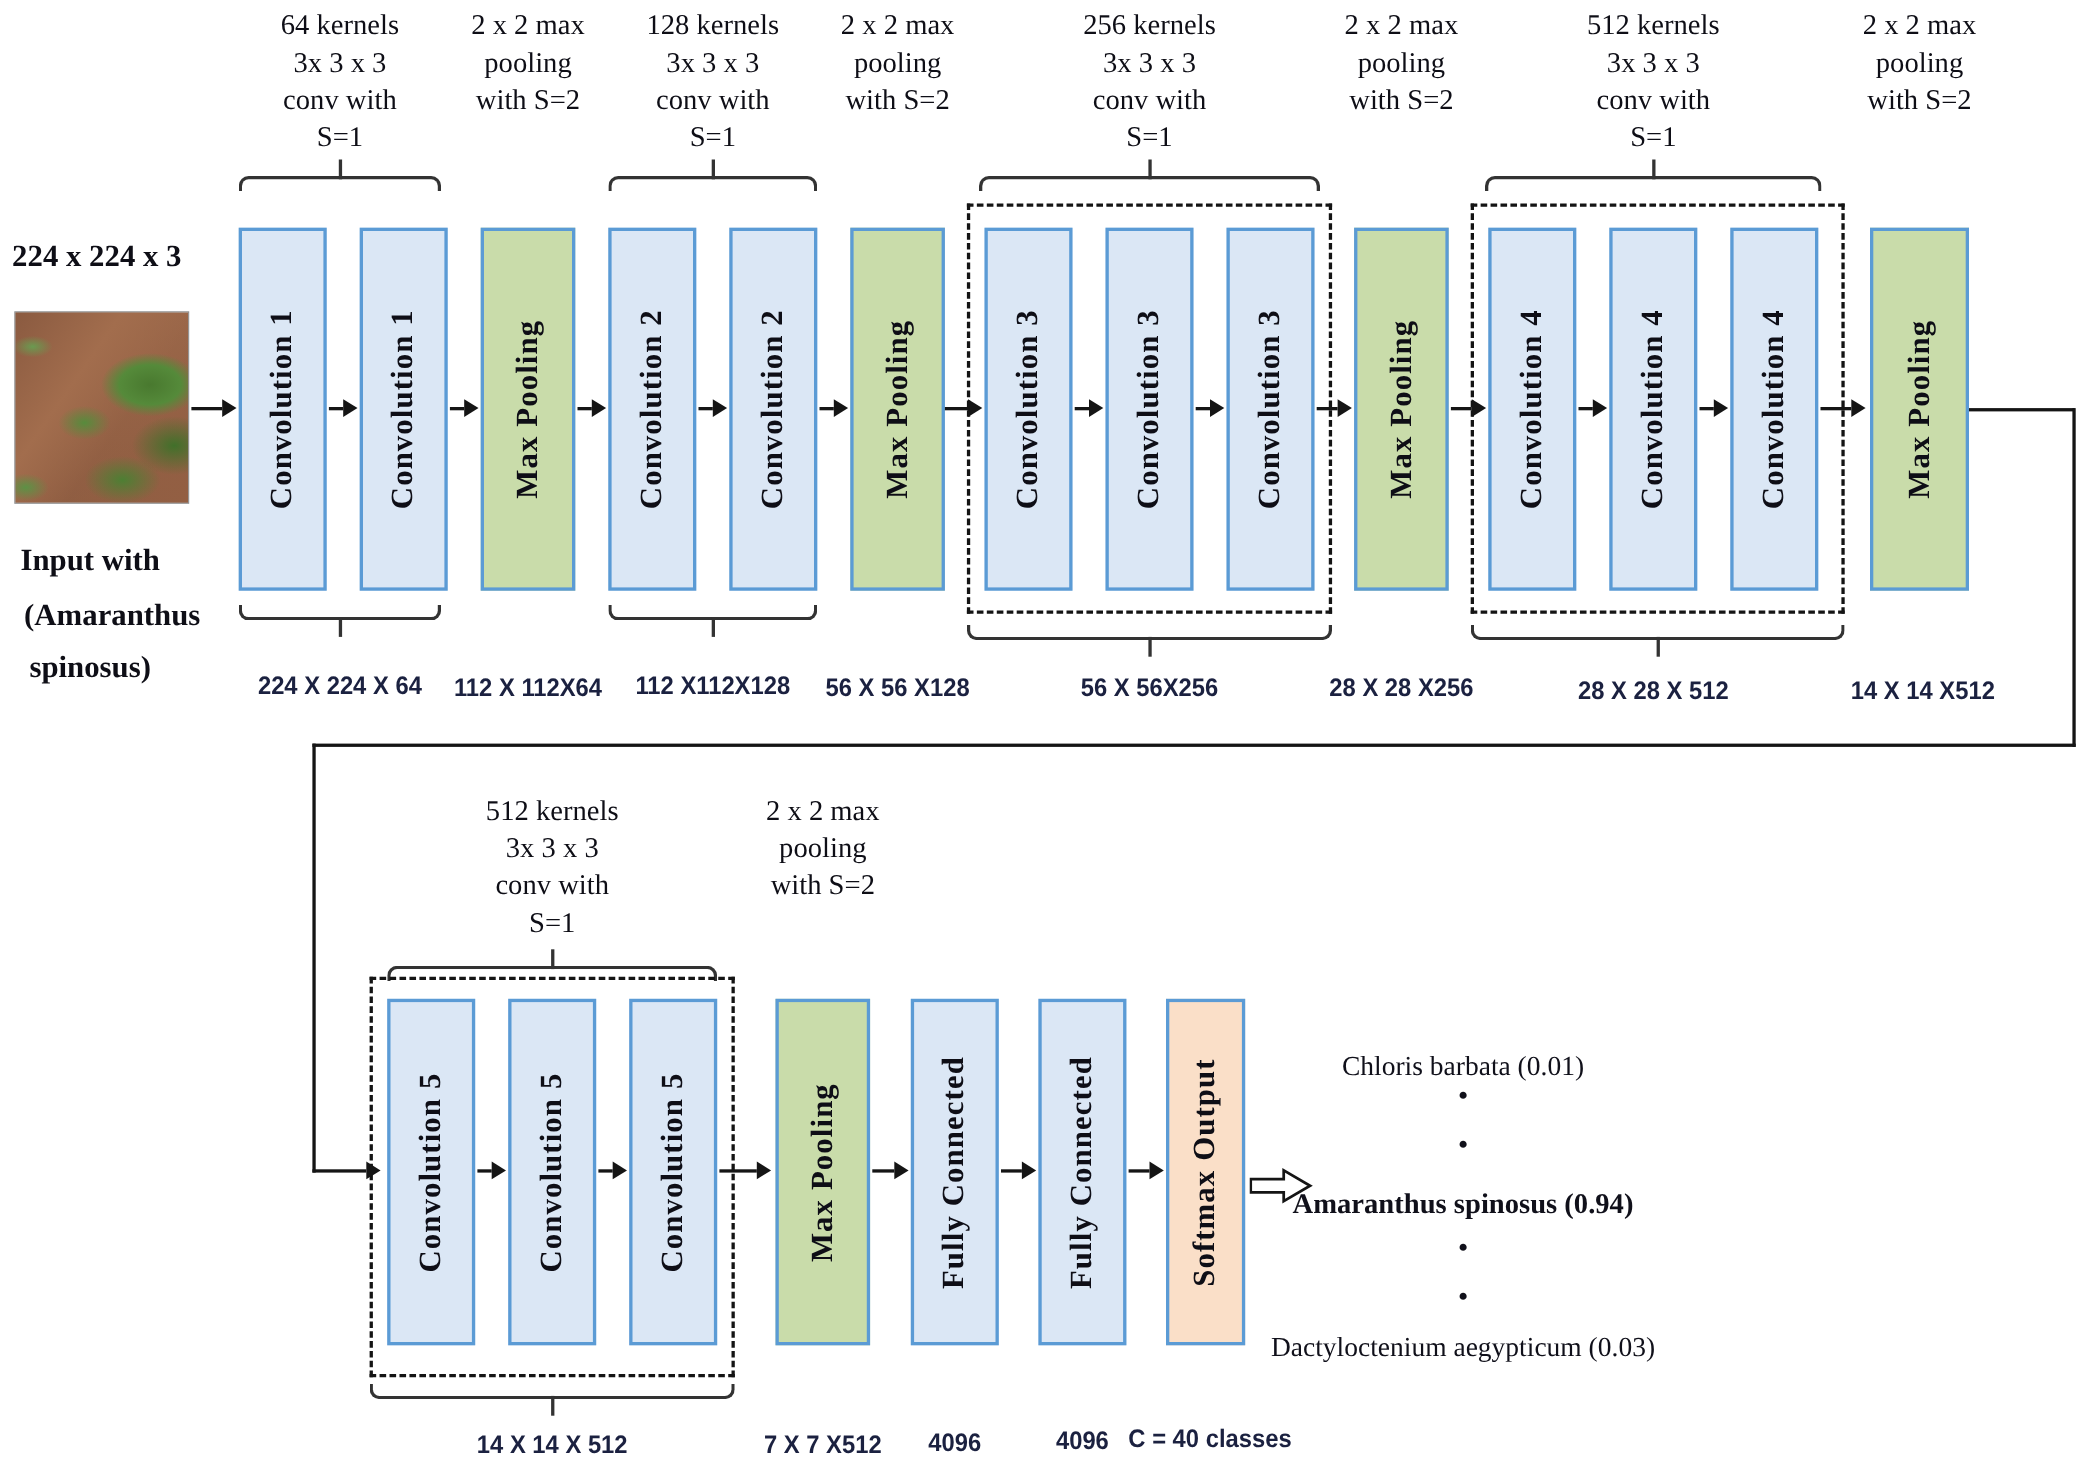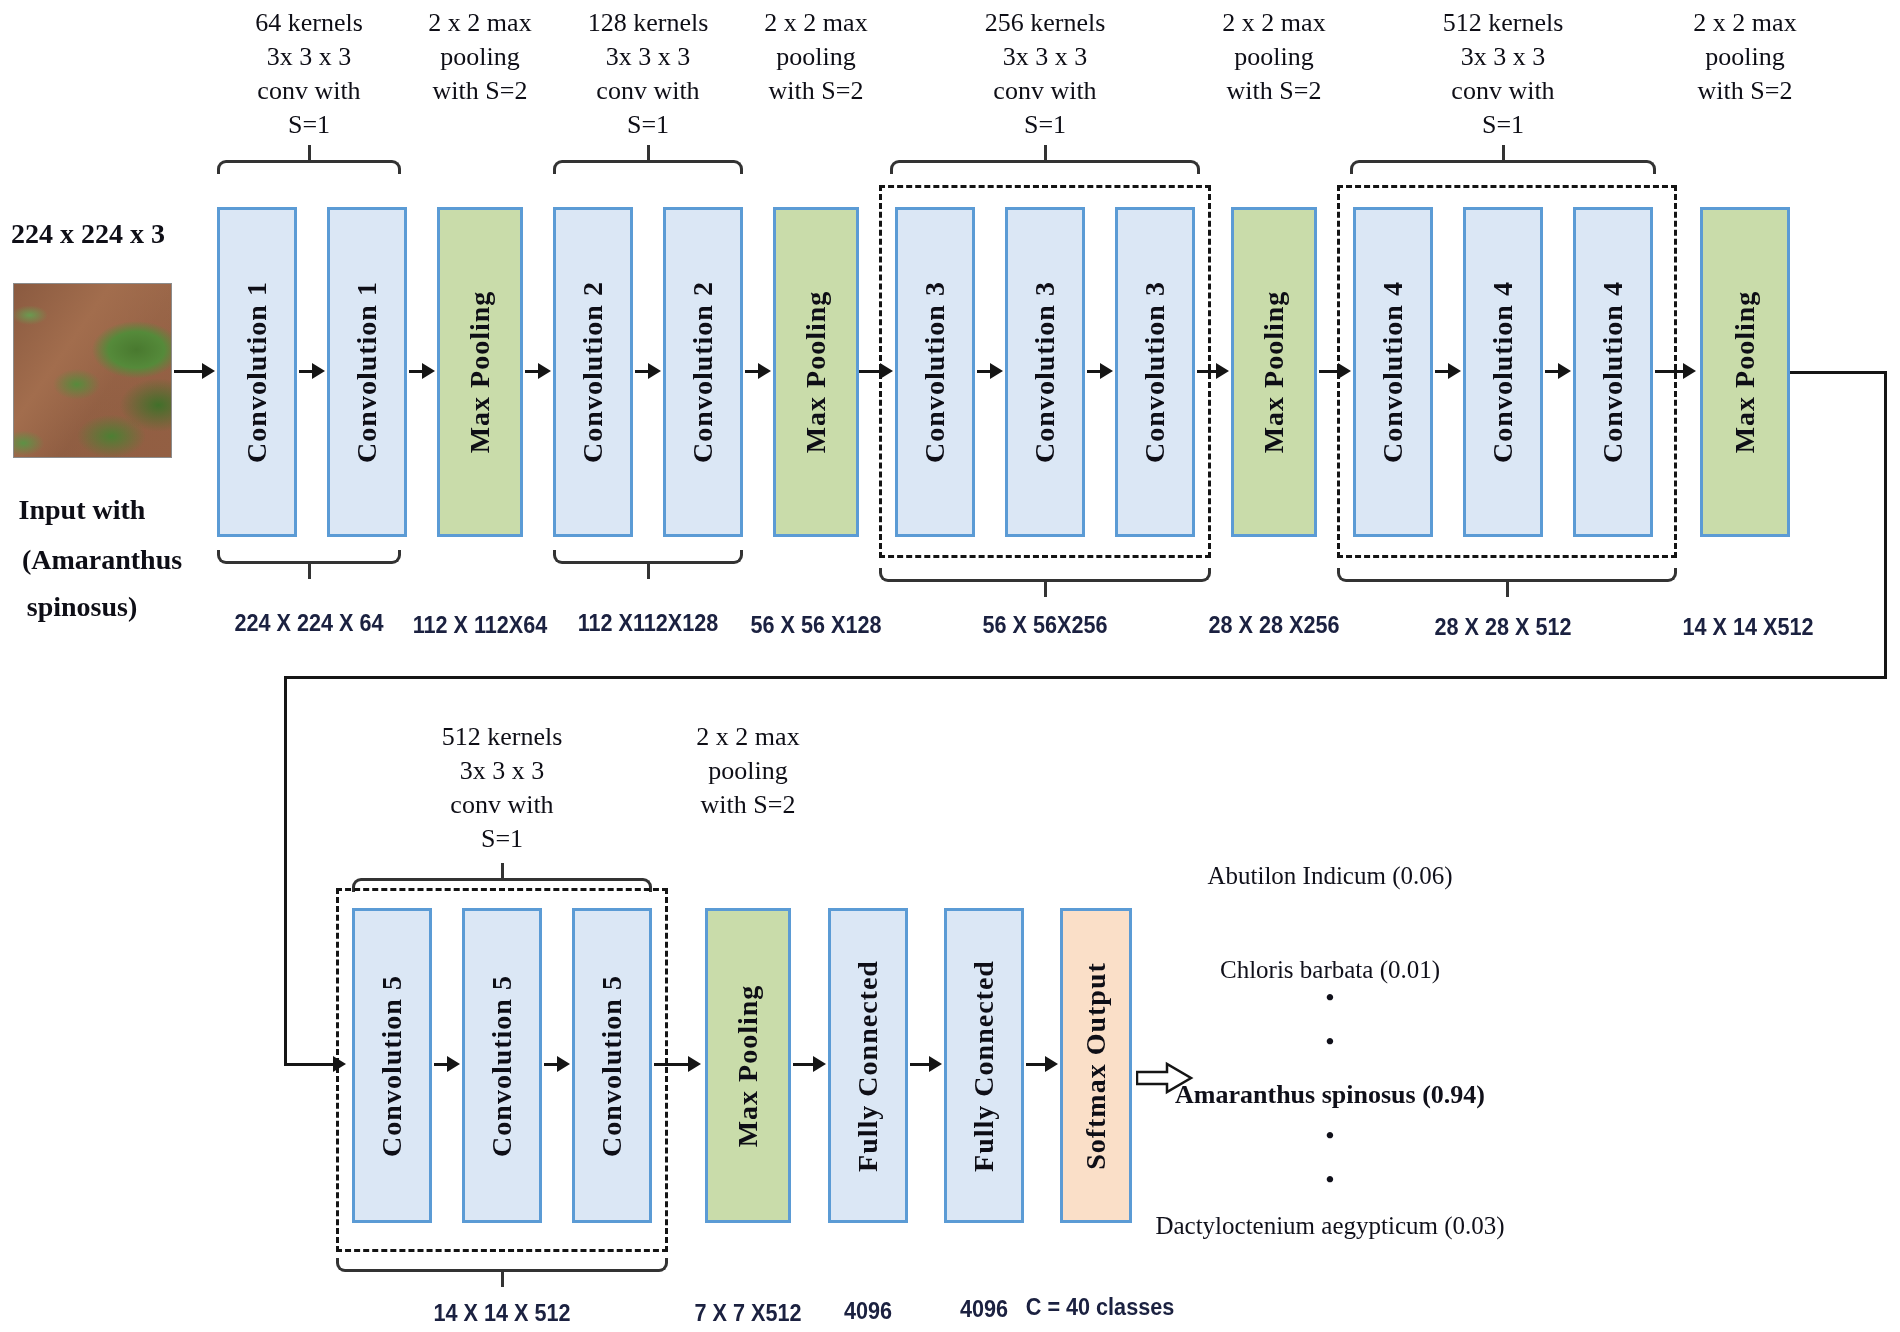--- a/index.html
+++ b/index.html
@@ -286,21 +286,20 @@
       <i></i>
     </div>
 
   <div class="dim" style="left:502px;  top:1300px;">14 X 14 X 512</div>
   <div class="dim" style="left:748px;  top:1300px;">7 X 7 X512</div>
   <div class="dim" style="left:868px;  top:1298px;">4096</div>
   <div class="dim" style="left:984px;  top:1296px;">4096</div>
   <div class="dim" style="left:1100px; top:1294px;">C = 40 classes</div>
 
   <div id="classes">
-    <div class="cls" style="top:22px;">Abutilon Indicum (0.06)</div>
     <div class="cls" style="top:116px;">Chloris barbata (0.01)</div>
     <div class="cls dot" style="top:150px;">•</div>
     <div class="cls dot" style="top:194px;">•</div>
     <div class="cls bold" style="top:240px;font-family:Liberation Serif, serif;">Amaranthus spinosus (0.94)</div>
     <div class="cls dot" style="top:288px;">•</div>
     <div class="cls dot" style="top:332px;">•</div>
     <div class="cls" style="top:372px;">Dactyloctenium aegypticum (0.03)</div>
   </div>
 
 </div>

